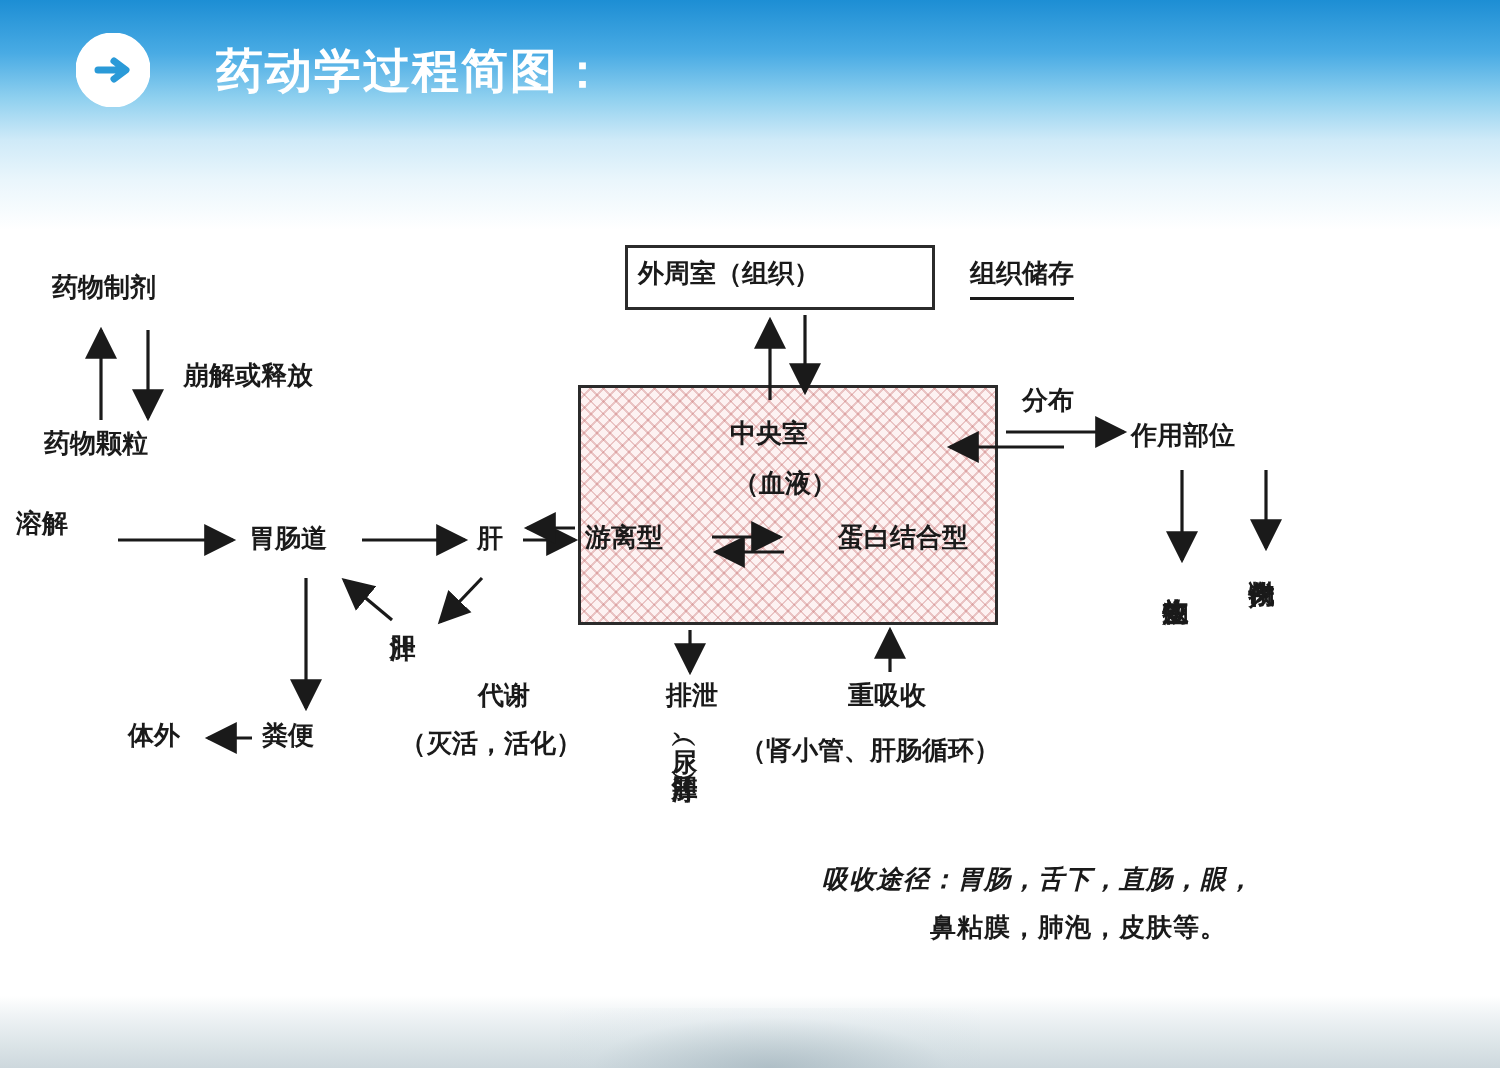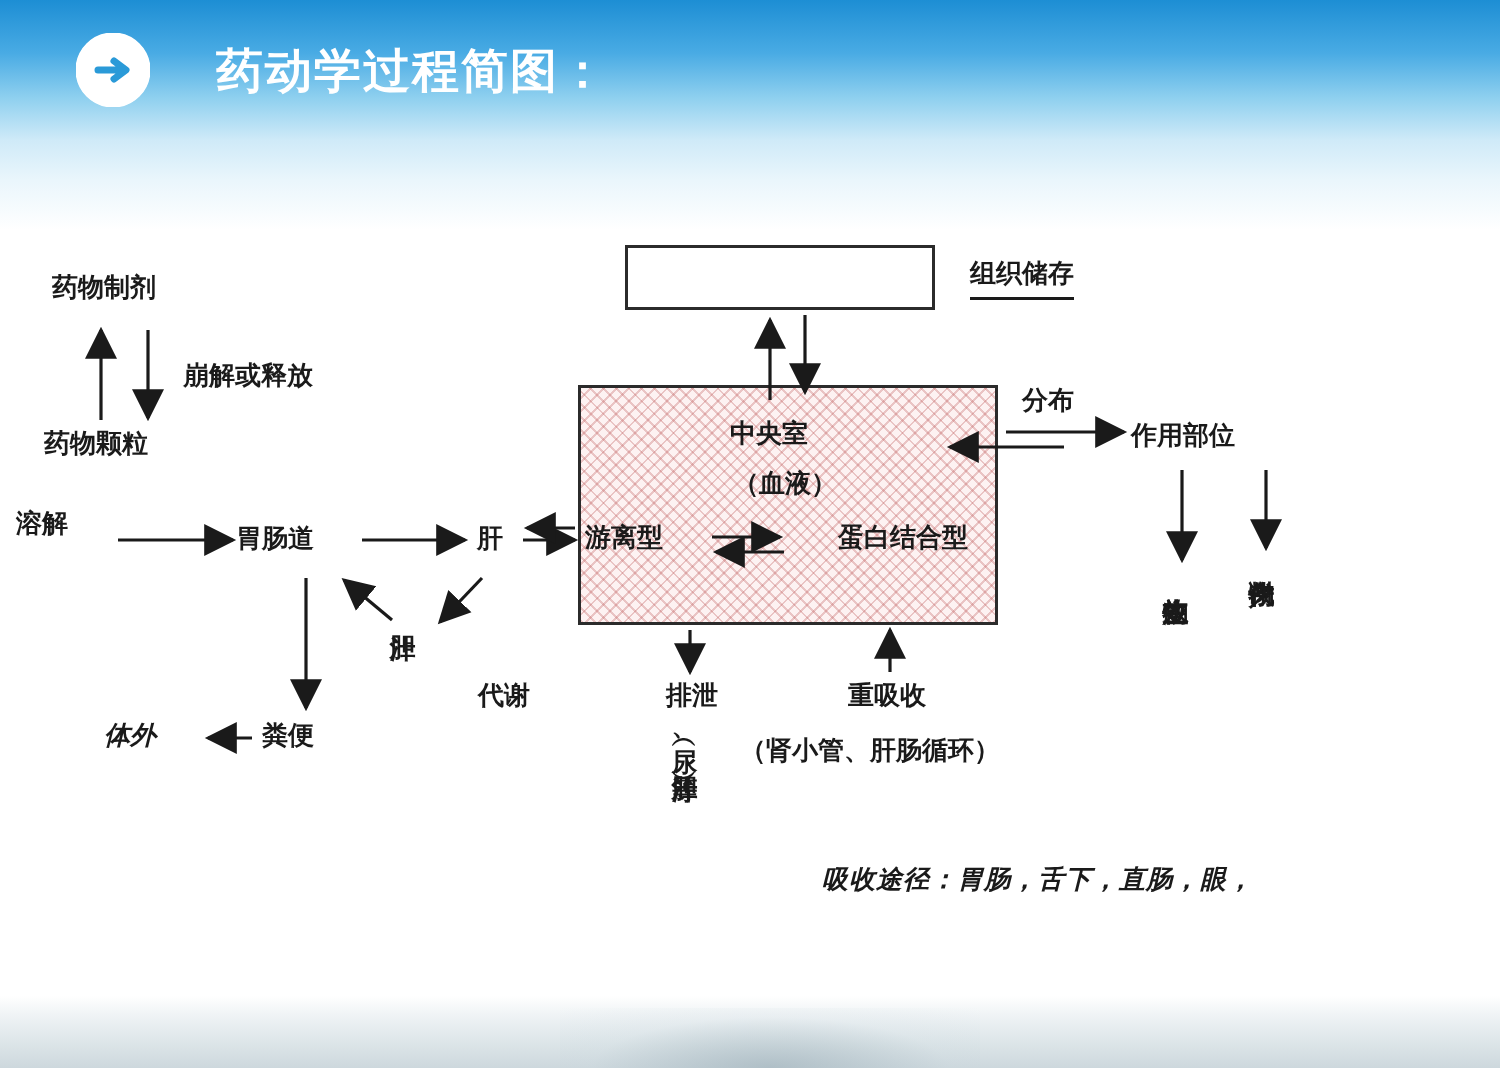--- a/index.html
+++ b/index.html
@@ -138,54 +138,57 @@
       <circle cx="37" cy="37" r="35" fill="none" stroke="#ffffff" stroke-width="5"></circle>
       <circle cx="37" cy="37" r="29" fill="#ffffff"></circle>
       <path d="M22 37 H46 M38 28 L50 37 L38 46" fill="none" stroke="#2a9ad8" stroke-width="7" stroke-linecap="round" stroke-linejoin="round"></path>
     </svg>
   </div>
   <div class="header-title">药动学过程简图：</div>
 
   <div class="canvas">
 
     <div class="box-periph" style="left:625px; top:245px; width:310px; height:65px;"></div>
+    <div class="lbl" style="left:638px; top:258px;">外周室（组织）</div>
 
     <div class="box-central" style="left:578px; top:385px; width:420px; height:240px;"></div>
     <div class="lbl" style="left:730px; top:418px;">中央室</div>
     <div class="lbl" style="left:733px; top:468px;">（血液）</div>
     <div class="lbl" style="left:585px; top:522px;">游离型</div>
     <div class="lbl" style="left:838px; top:522px; width:165px; white-space:normal; line-height:1.2;">蛋白结合型</div>
 
     <div class="lbl" style="left:52px; top:272px;">药物制剂</div>
     <div class="lbl" style="left:183px; top:360px;">崩解或释放</div>
     <div class="lbl" style="left:44px; top:428px;">药物颗粒</div>
     <div class="lbl" style="left:16px; top:508px;">溶解</div>
-    <div class="lbl" style="left:236px; top:523px;">胃肠道</div>
+    <div class="lbl" style="left:249px; top:523px;">胃肠道</div>
     <div class="lbl" style="left:477px; top:523px;">肝</div>
 
     <div class="lbl vert" style="left:390px; top:615px;">胆汁</div>
 
     <div class="lbl" style="left:478px; top:680px;">代谢</div>
+    <div class="lbl" style="left:400px; top:728px;">（灭活，活化）</div>
 
     <div class="lbl" style="left:262px; top:720px;">粪便</div>
-    <div class="lbl" style="left:104px; top:720px;font-style:italic;">体外</div>
+    <div class="lbl" style="left:128px; top:720px;">体外</div>
 
     <div class="lbl" style="left:666px; top:680px;">排泄</div>
     <div class="lbl vert" style="left:672px; top:730px;">（尿、胆汁等）</div>
 
     <div class="lbl" style="left:848px; top:680px;">重吸收</div>
     <div class="lbl" style="left:740px; top:735px;">（肾小管、肝肠循环）</div>
 
     <div class="lbl underline" style="left:970px; top:258px;">组织储存</div>
     <div class="lbl" style="left:1022px; top:385px;">分布</div>
     <div class="lbl" style="left:1131px; top:420px;">作用部位</div>
     <div class="lbl vert" style="left:1163px; top:578px;">生物效应</div>
     <div class="lbl vert" style="left:1249px; top:560px;">代谢产物</div>
 
     <div class="lbl" style="left:822px; top:864px; letter-spacing:1px;font-style:italic;">吸收途径：胃肠，舌下，直肠，眼，</div>
+    <div class="lbl" style="left:930px; top:912px; letter-spacing:1px;">鼻粘膜，肺泡，皮肤等。</div>
 
     <svg class="arrows" viewBox="0 0 1500 1068">
       <defs>
         <marker id="ah" markerWidth="11" markerHeight="11" refX="9" refY="5.5" orient="auto">
           <path d="M0,0.5 L10,5.5 L0,10.5 z" fill="#1a1a1a"></path>
         </marker>
       </defs>
       <g stroke="#1a1a1a" stroke-width="3.2" fill="none" marker-end="url(#ah)">
 
         <path d="M101,420 L101,330"></path>

